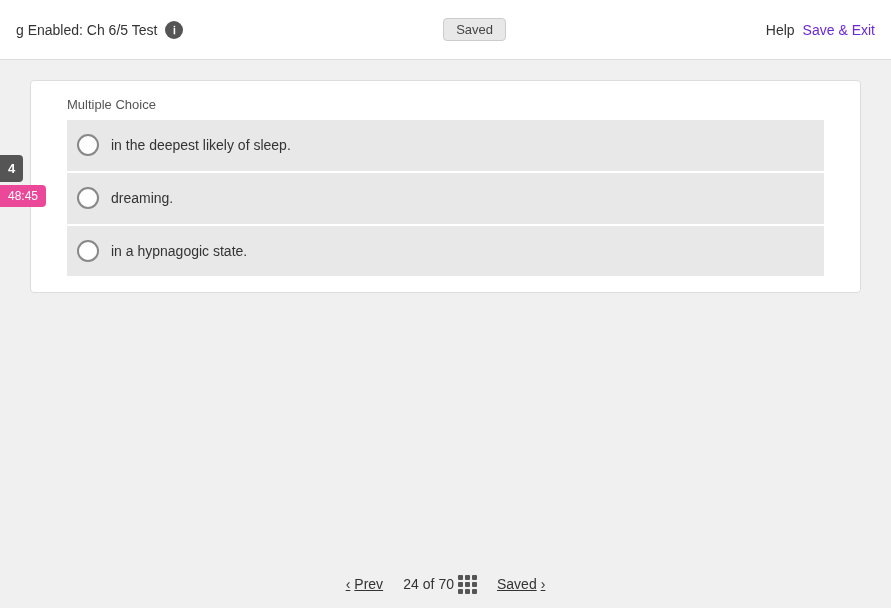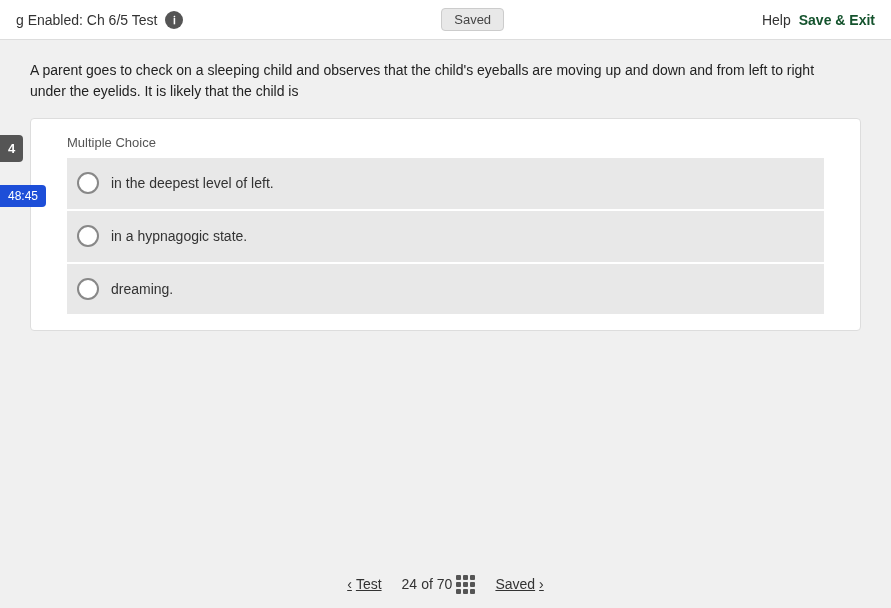--- a/index.html
+++ b/index.html
@@ -13,21 +13,21 @@
     }
 
     
     .top-bar {
       background: #fff;
       border-bottom: 1px solid #ddd;
       display: flex;
       align-items: center;
       justify-content: space-between;
       padding: 8px 16px;
-      height: 40px;
+      height: 60px;
     }
     .top-bar-left {
       display: flex;
       align-items: center;
       gap: 8px;
       font-size: 14px;
       color: #333;
     }
     .info-icon {
       display: inline-flex;
@@ -63,37 +63,37 @@
     .help-link {
       color: #333;
       cursor: pointer;
       text-decoration: none;
     }
     .save-exit-btn {
       background: none;
       border: none;
       cursor: pointer;
       font-size: 14px;
-      color: #14532d;
-      font-weight: 700;
+      color: #6d28d9;
+      font-weight: 400;
     }
 
     
     .main-content {
       padding: 20px 30px 0 30px;
       background: #f0f0f0;
       position: relative;
     }
 
     
     .timer-badge {
       position: absolute;
       left: 0;
       top: 185px;
-      background: #1d4ed8;
+      background: #ec4899;
       color: #fff;
       font-size: 12px;
       padding: 4px 8px;
       border-radius: 0 4px 4px 0;
       z-index: 10;
     }
 
     
     .question-text {
       font-size: 14px;
@@ -223,46 +223,45 @@
     <button class="save-exit-btn">Save &amp; Exit</button>
   </div>
 </div>
 
 <div class="timer-badge">48:45</div>
 
 <div class="main-content">
 
   <div class="question-number-indicator">4</div>
 
-  <p class="question-text">A parent goes to check on a sleeping child and observes that the child's eyeballs are moving up and down and from left to right under the eyelids. It is likely that the child is</p>
 
   <div class="answer-card">
     <div class="multiple-choice-label">Multiple Choice</div>
 
     <div id="options-container">
         <div class="answer-option">
           <div class="radio-circle"></div>
-          <span class="option-text">in the deepest level of left.</span>
+          <span class="option-text">in the deepest likely of sleep.</span>
+        </div>
+        <div class="answer-option">
+          <div class="radio-circle"></div>
+          <span class="option-text">dreaming.</span>
         </div>
         <div class="answer-option">
           <div class="radio-circle"></div>
           <span class="option-text">in a hypnagogic state.</span>
         </div>
-        <div class="answer-option">
-          <div class="radio-circle"></div>
-          <span class="option-text">dreaming.</span>
-        </div>
       </div>
   </div>
 </div>
 
 <div class="bottom-nav">
   <button class="nav-btn">
     <span>‹</span>
-    <span>Test</span>
+    <span>Prev</span>
   </button>
   <div class="page-info">
     <span>24</span>
     <span>of</span>
     <span>70</span>
     <div class="grid-icon">
       <div class="grid-dot"></div>
         <div class="grid-dot"></div>
         <div class="grid-dot"></div>
       <div class="grid-dot"></div>

